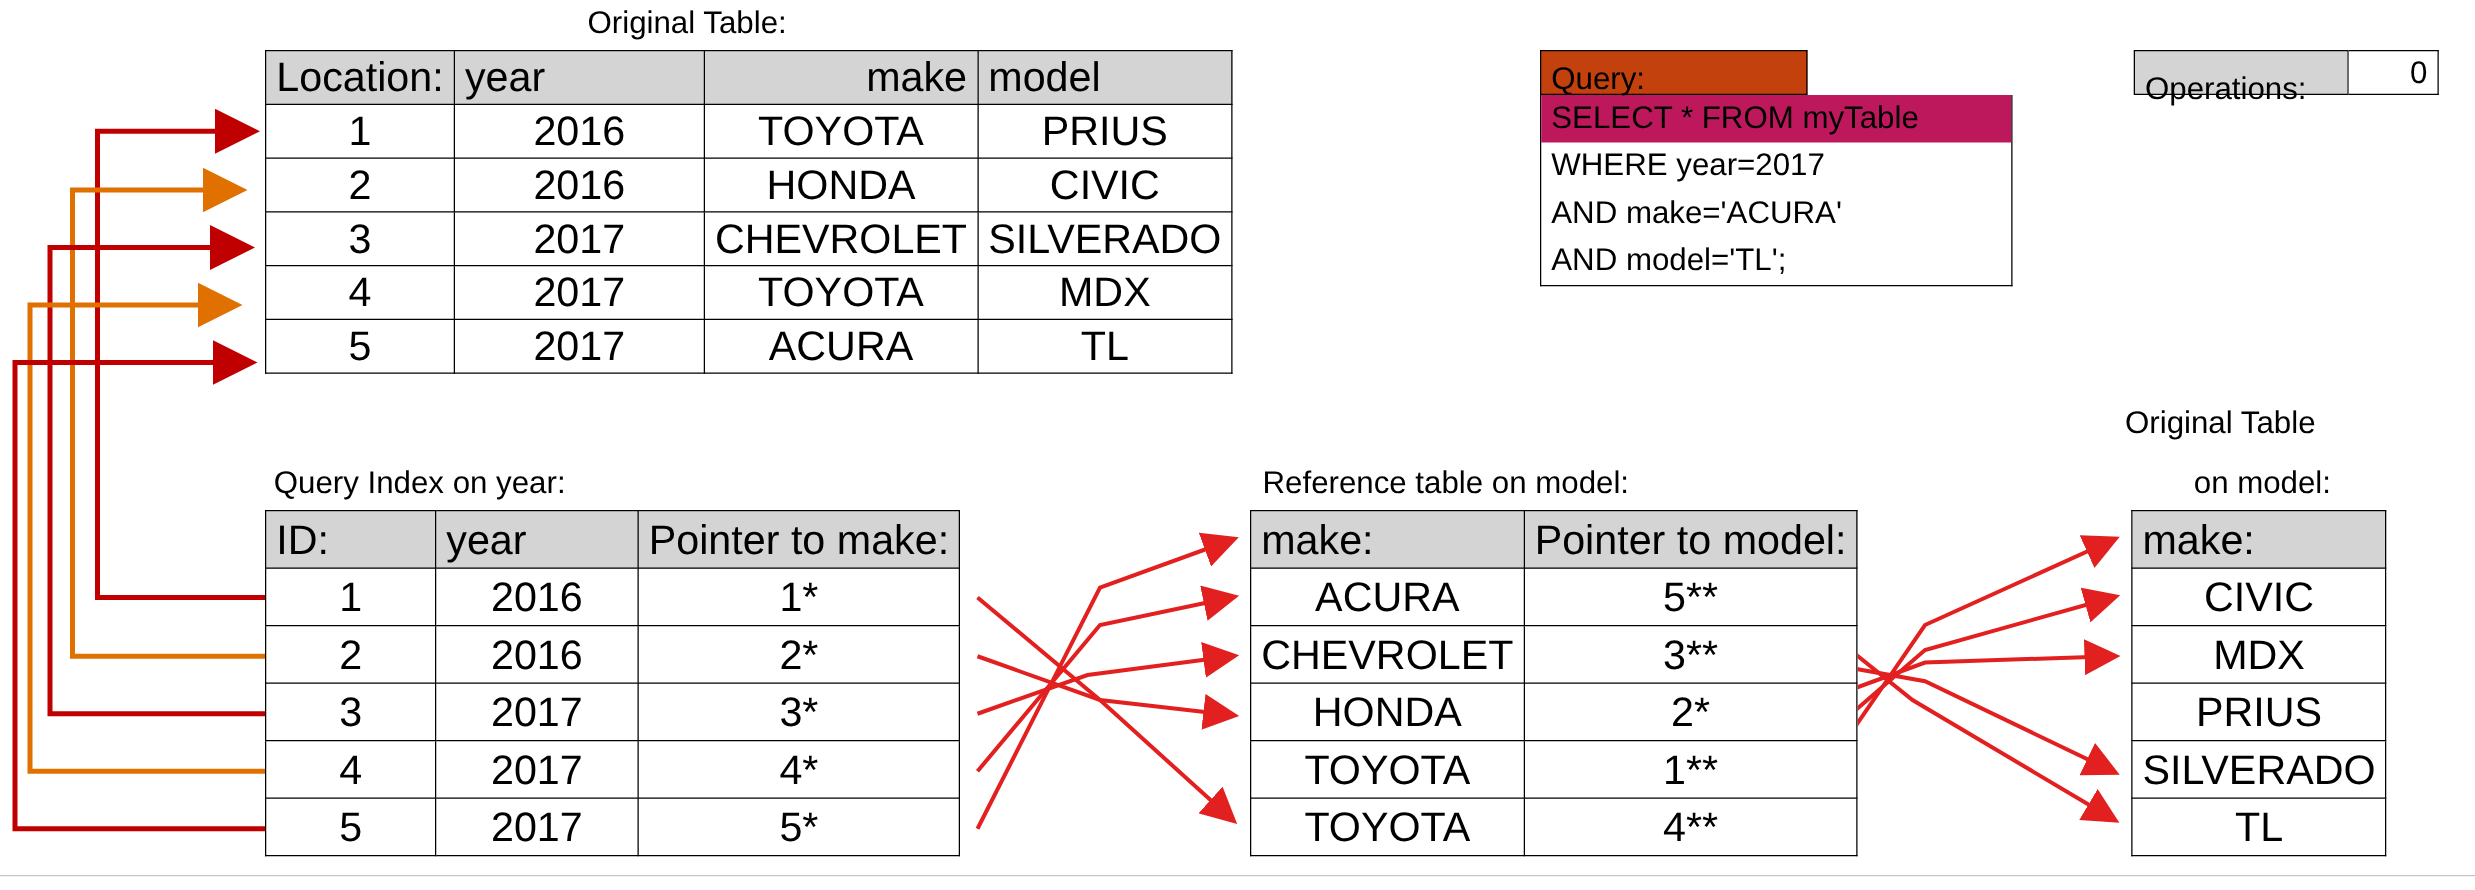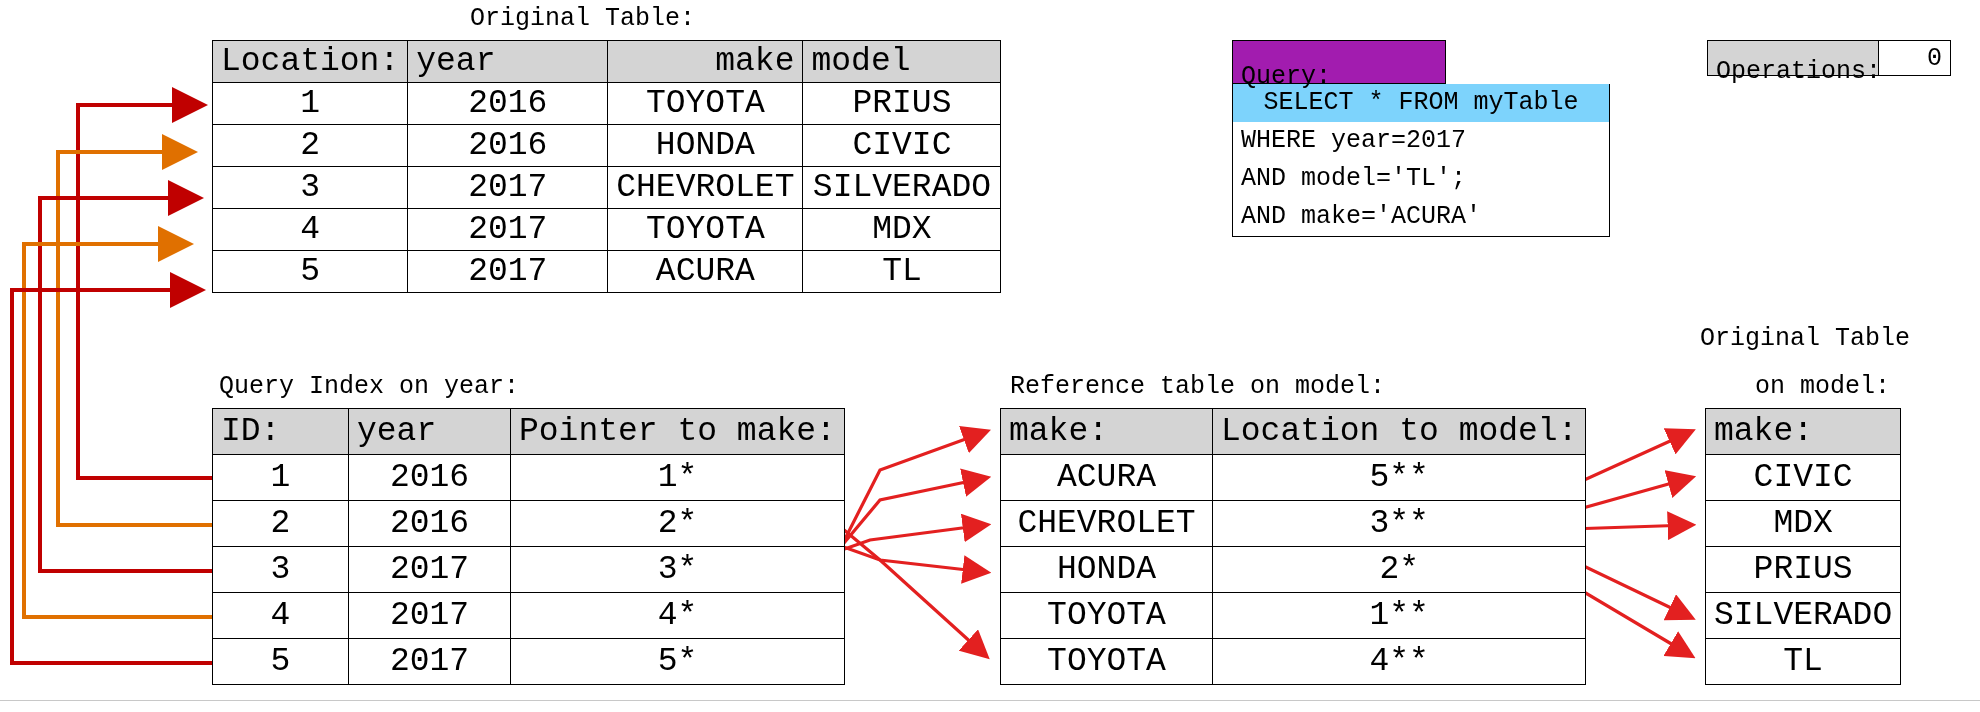--- a/index.html
+++ b/index.html
@@ -13,21 +13,20 @@
     position: relative;
     font-family: "Liberation Sans", sans-serif;
     color: #000000;
     overflow: hidden;
   }
   #stage {
     position: absolute;
     left: 0; top: 0;
     width: 1980px;
     height: 712px;
-    font-family: Liberation Mono, monospace;
   }
   .svg-layer {
     position: absolute;
     left: 0; top: 0;
     width: 1980px;
     height: 712px;
     pointer-events: none;
   }
   .cap {
     position: absolute;
@@ -80,41 +79,40 @@
   
   #query-box {
     position: absolute;
     left: 1232px;
     top: 40px;
     width: 378px;
     font-size: 25px;
     background: #ffffff;
   }
   #query-box .q-head {
-    background: #a21caf;
-    border: 1px solid #000000;
-    padding: 21px 8px;
+    background: #c2410c;
+    border: 1px solid #000000;
+    padding: 8px 8px;
     width: 214px;
     box-sizing: border-box;
     height: 36px;
   }
   #query-box .q-body {
     border: 1px solid #000000;
     border-top: none;
     padding: 0;
   }
   #query-box .q-line {
     padding: 4px 8px;
     height: 38px;
     box-sizing: border-box;
     white-space: nowrap;
   }
   #query-box .q-line.hl {
-    background: #7dd3fc;
-    text-align: center;
+    background: #be185d;
   }
   
   #ops-box {
     position: absolute;
     left: 1707px;
     top: 40px;
     display: flex;
     font-size: 25px;
   }
   #ops-box .ops-label {
@@ -270,21 +268,21 @@
         <td>2017</td>
         <td class="left">5*</td>
       </tr>
     </tbody>
   </table>
 
   <table class="grid" id="make-table">
     <thead>
       <tr>
         <th>make:</th>
-        <th>Location to model:</th>
+        <th>Pointer to model:</th>
       </tr>
     </thead>
     <tbody>
       <tr>
         <td>ACURA</td>
         <td class="left">5**</td>
       </tr>
       <tr>
         <td>CHEVROLET</td>
         <td class="left">3**</td>
@@ -327,22 +325,22 @@
         <td>TL</td>
       </tr>
     </tbody>
   </table>
 
   <div id="query-box">
     <div class="q-head">Query:</div>
     <div class="q-body">
       <div class="q-line hl">SELECT * FROM myTable</div>
       <div class="q-line">WHERE year=2017</div>
+      <div class="q-line">AND make='ACURA'</div>
       <div class="q-line">AND model='TL';</div>
-      <div class="q-line">AND make='ACURA'</div>
     </div>
   </div>
 
   <div id="ops-box">
     <div class="ops-label">Operations:</div>
     <div class="ops-value">0</div>
   </div>
 
   <div id="bottom-rule"></div>
 </div>

